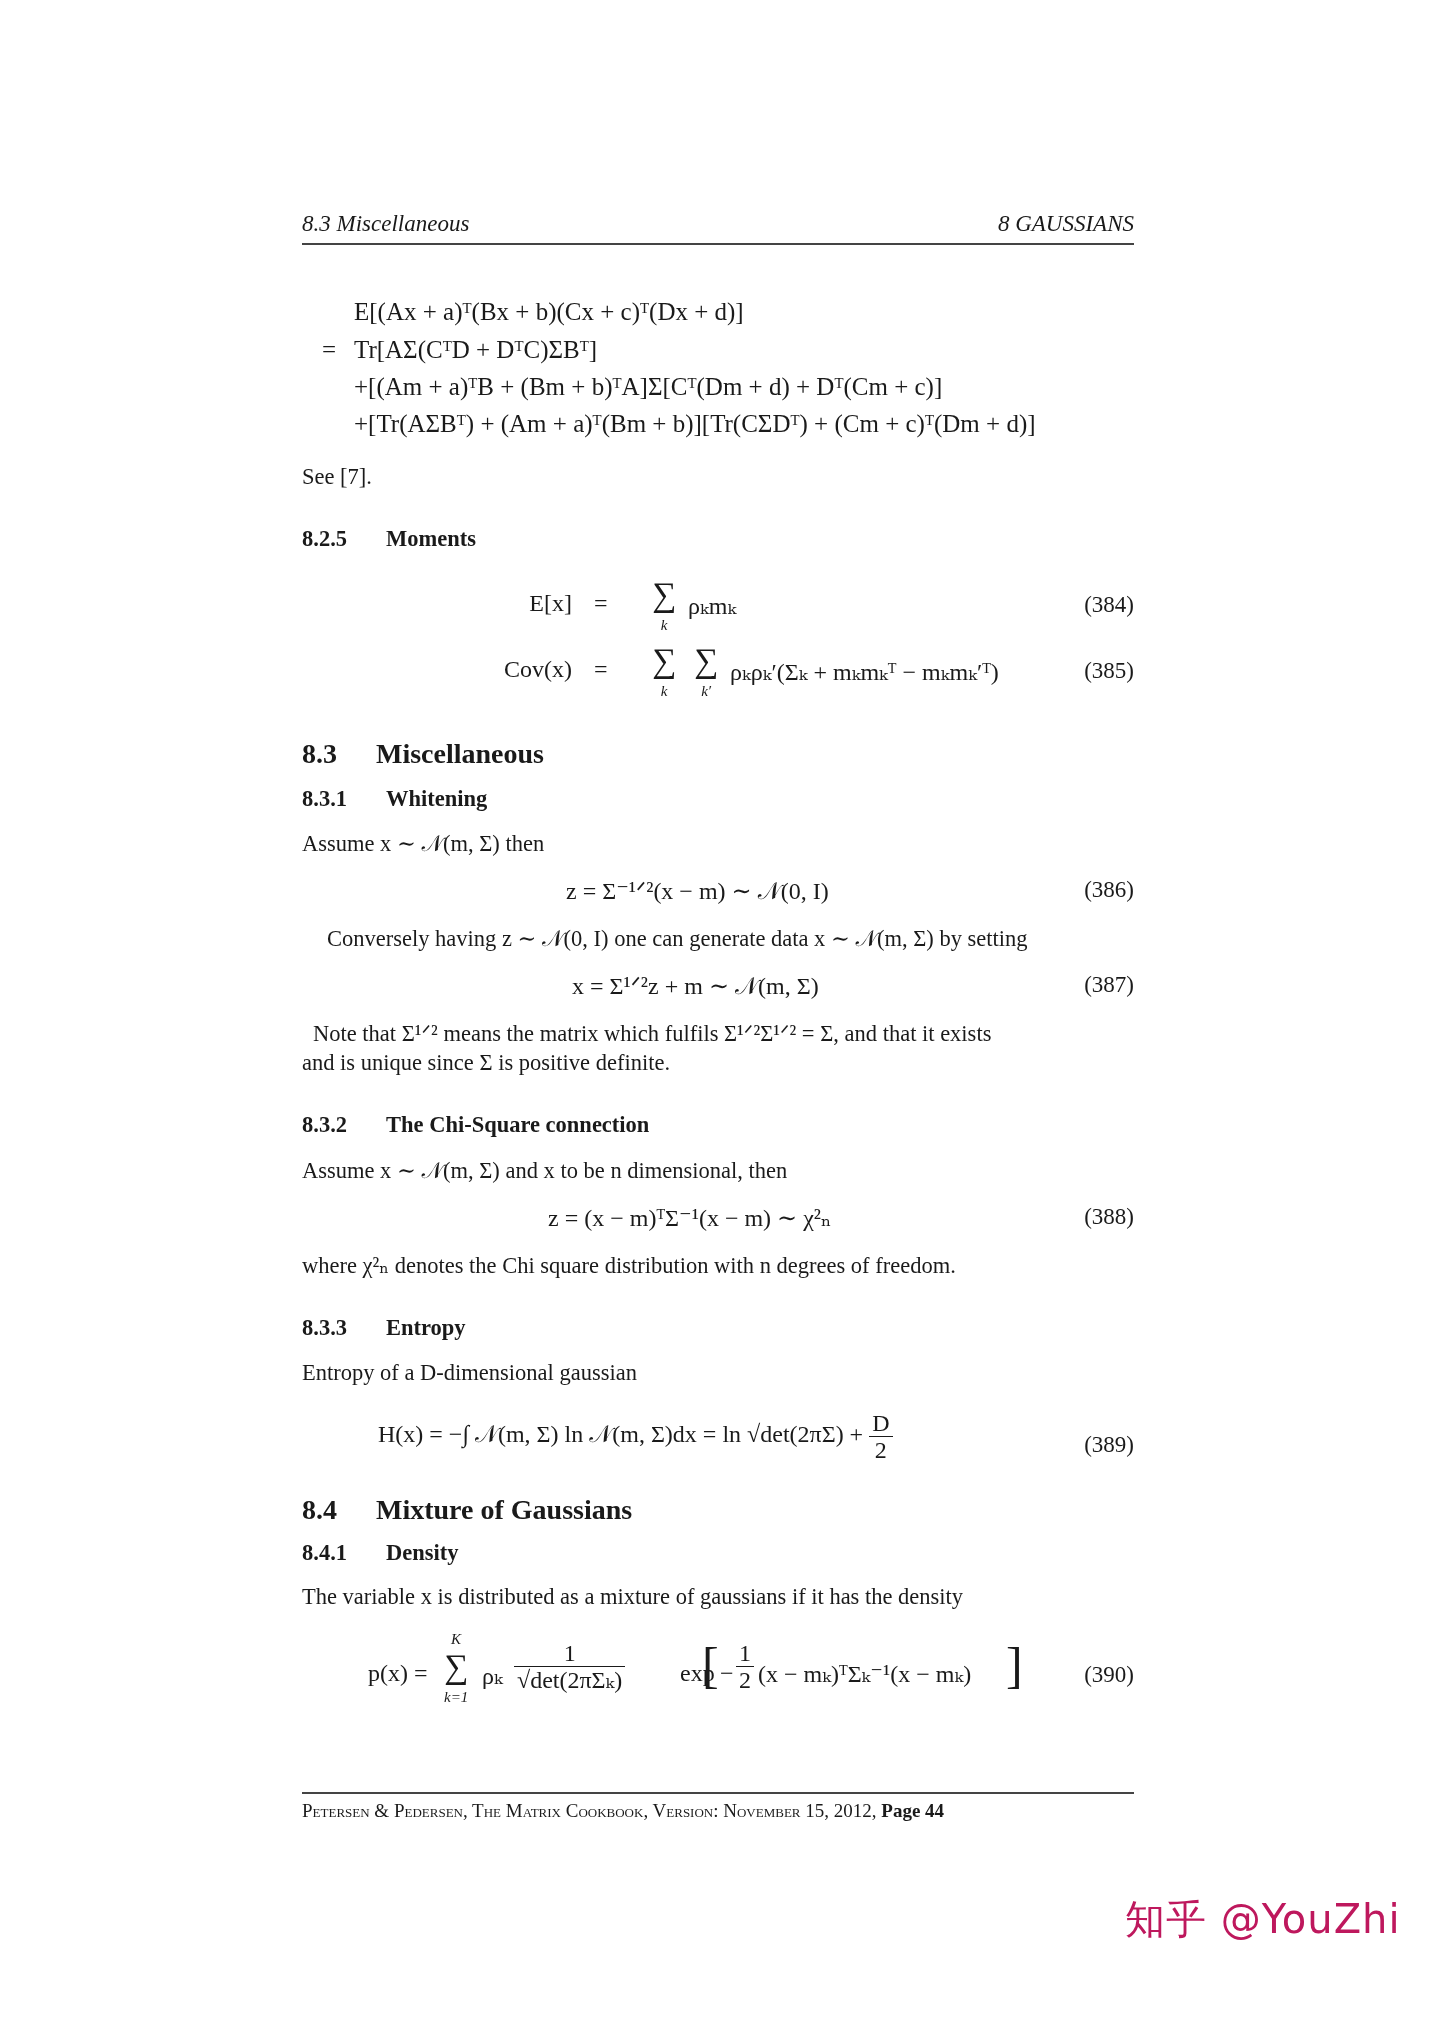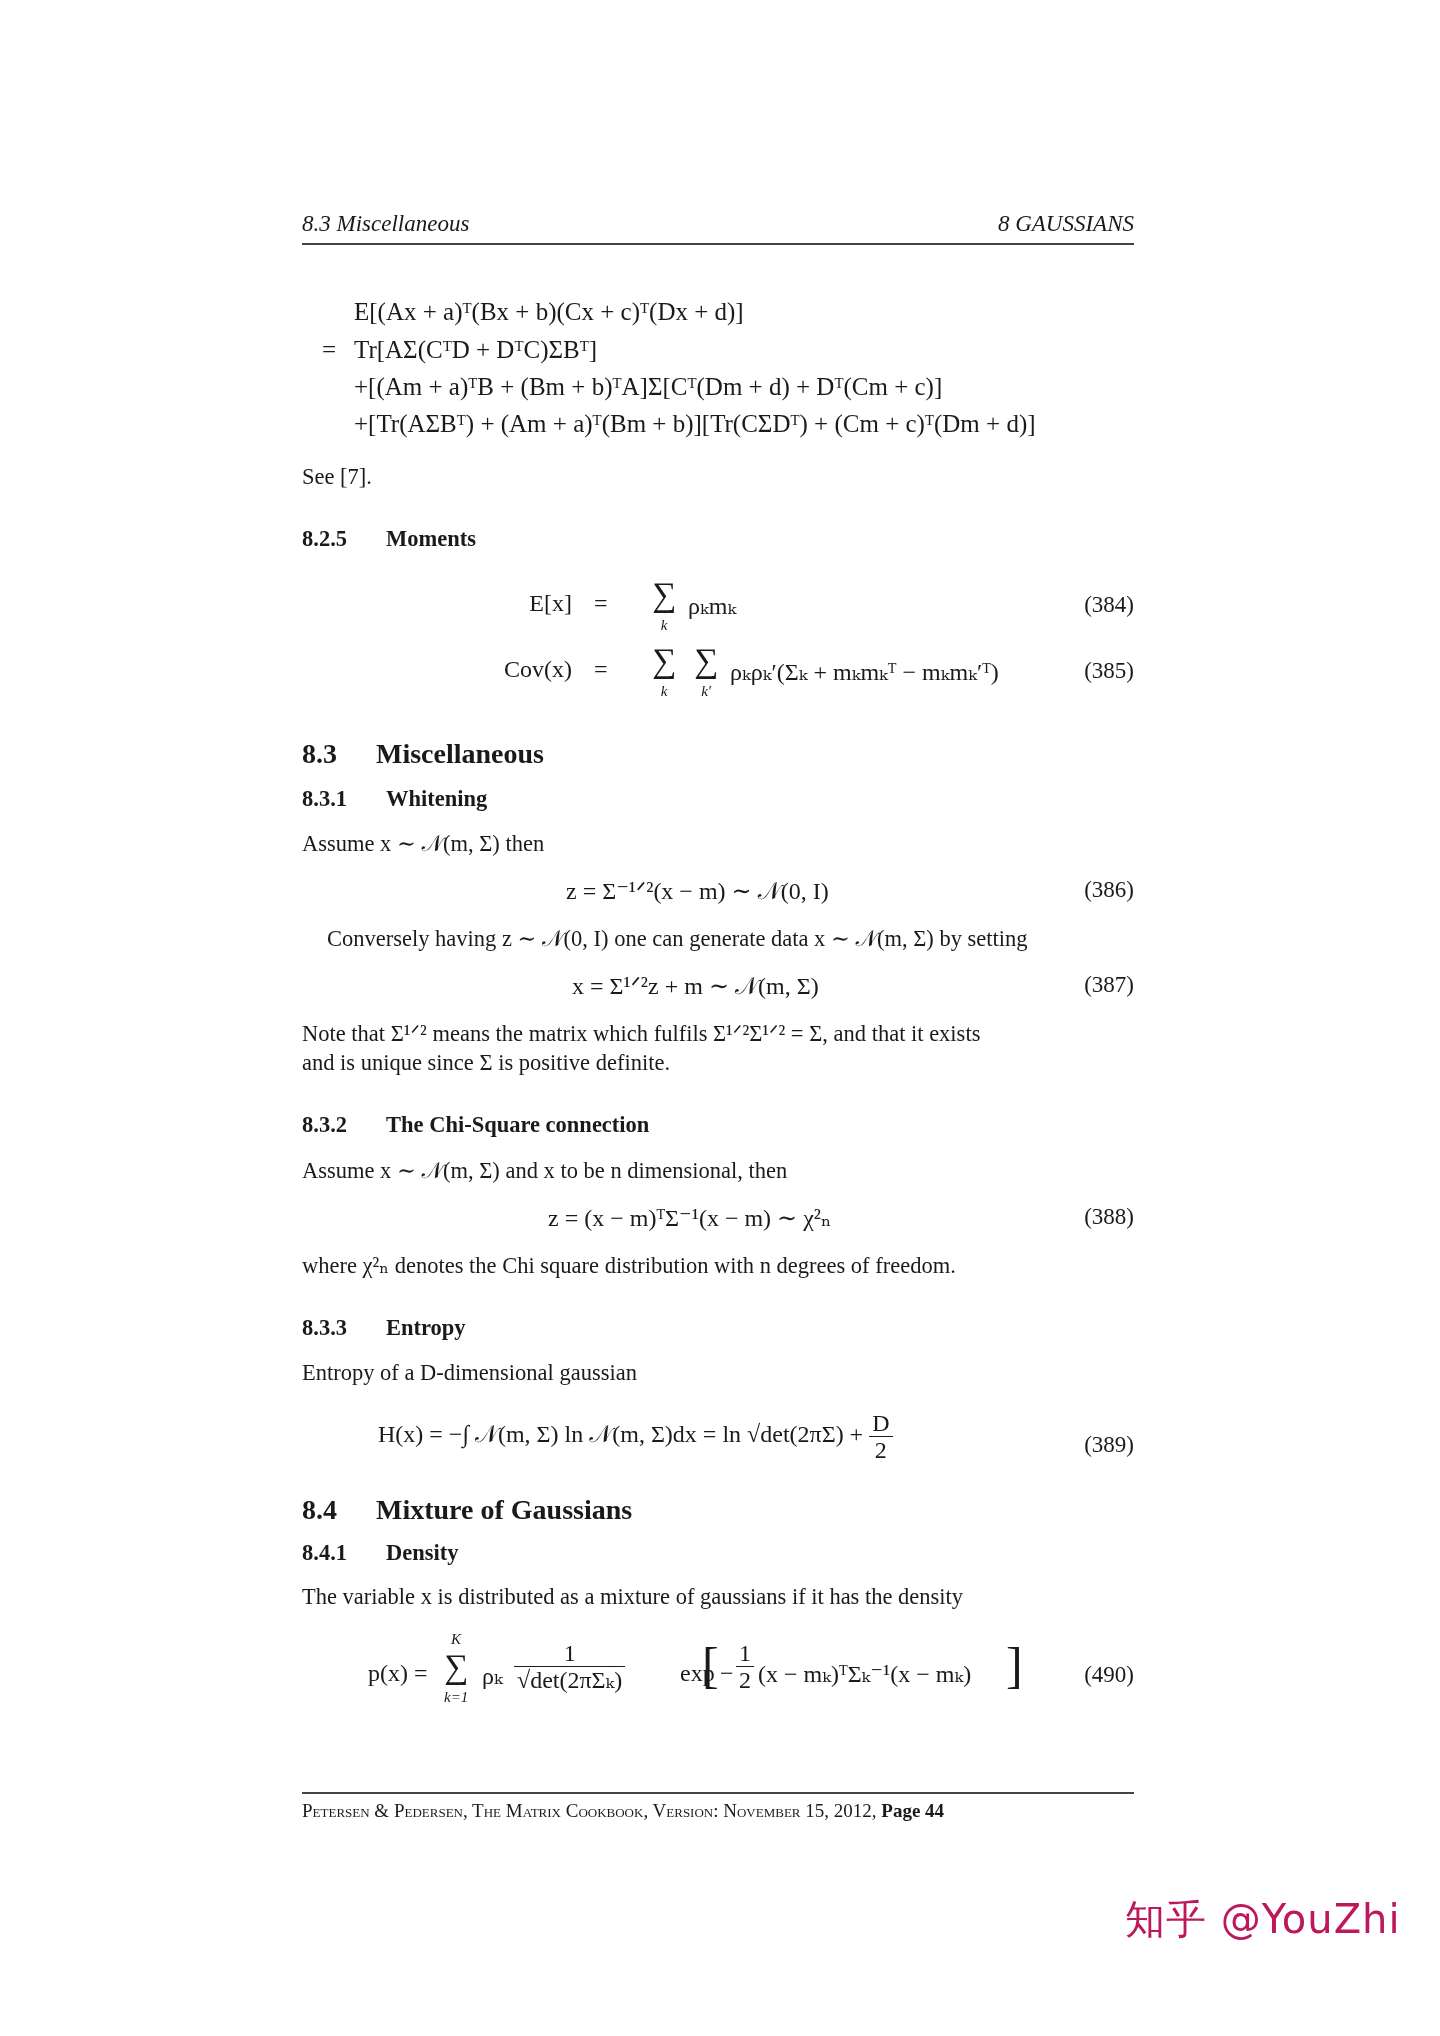--- a/index.html
+++ b/index.html
@@ -82,21 +82,21 @@
 
   <div class="abs h3 serif" style="left:0; top:786px;">
     <span class="num">8.3.1</span><span>Whitening</span>
   </div>
   <div class="abs txt serif" style="left:0; top:830px;">Assume x ∼ 𝒩(m, Σ) then</div>
   <div class="abs math serif" style="left:264px; top:877px;">z = Σ⁻¹ᐟ²(x − m) ∼ 𝒩(0, I)</div>
   <div class="eqno serif" style="top:877px;">(386)</div>
   <div class="abs txt serif" style="left:0; top:925px;margin-left:25px;">Conversely having z ∼ 𝒩(0, I) one can generate data x ∼ 𝒩(m, Σ) by setting</div>
   <div class="abs math serif" style="left:270px; top:972px;">x = Σ¹ᐟ²z + m ∼ 𝒩(m, Σ)</div>
   <div class="eqno serif" style="top:972px;">(387)</div>
-  <div class="abs txt serif" style="left:0; top:1020px;">Note that Σ¹ᐟ² means the matrix which fulfils Σ¹ᐟ²Σ¹ᐟ² = Σ, and that it exists</div>
+  <div class="abs txt serif" style="left:11px; top:1020px;">Note that Σ¹ᐟ² means the matrix which fulfils Σ¹ᐟ²Σ¹ᐟ² = Σ, and that it exists</div>
   <div class="abs txt serif" style="left:0; top:1050px;">and is unique since Σ is positive definite.</div>
 
   <div class="abs h3 serif" style="left:0; top:1112px;">
     <span class="num">8.3.2</span><span>The Chi-Square connection</span>
   </div>
   <div class="abs txt serif" style="left:0; top:1157px;">Assume x ∼ 𝒩(m, Σ) and x to be n dimensional, then</div>
   <div class="abs math serif" style="left:246px; top:1204px;">z = (x − m)ᵀΣ⁻¹(x − m) ∼ χ²ₙ</div>
   <div class="eqno serif" style="top:1204px;">(388)</div>
   <div class="abs txt serif" style="left:0; top:1252px;">where χ²ₙ denotes the Chi square distribution with n degrees of freedom.</div>
 
@@ -127,21 +127,21 @@
     <span class="frac"><span class="n">1</span><span class="d">√det(2πΣₖ)</span></span>
   </div>
   <div class="abs math serif" style="left:350px; top:1660px;margin-left:28px;">exp</div>
   <div class="abs serif" style="left:400px; top:1640px; font-size:50px; line-height:1;">[</div>
   <div class="abs math serif" style="left:418px; top:1660px;">−</div>
   <div class="abs math serif" style="left:434px; top:1640px;">
     <span class="frac"><span class="n">1</span><span class="d">2</span></span>
   </div>
   <div class="abs math serif" style="left:456px; top:1660px;">(x − mₖ)ᵀΣₖ⁻¹(x − mₖ)</div>
   <div class="abs serif" style="left:704px; top:1640px; font-size:50px; line-height:1;">]</div>
-  <div class="eqno serif" style="top:1662px;">(490)</div>
+  <div class="eqno serif" style="top:1662px;">(390)</div>
 
 
   <div class="rule" style="top:1792px; height:1.5px;"></div>
   <div class="abs footer serif" style="left:0; top:1800px;">
     <span>Petersen &amp; Pedersen, The Matrix Cookbook, Version: November 15, 2012,</span>
     <span class="pg">Page 44</span>
   </div>
 </div>
 
 <div class="watermark">知乎 @YouZhi</div>

